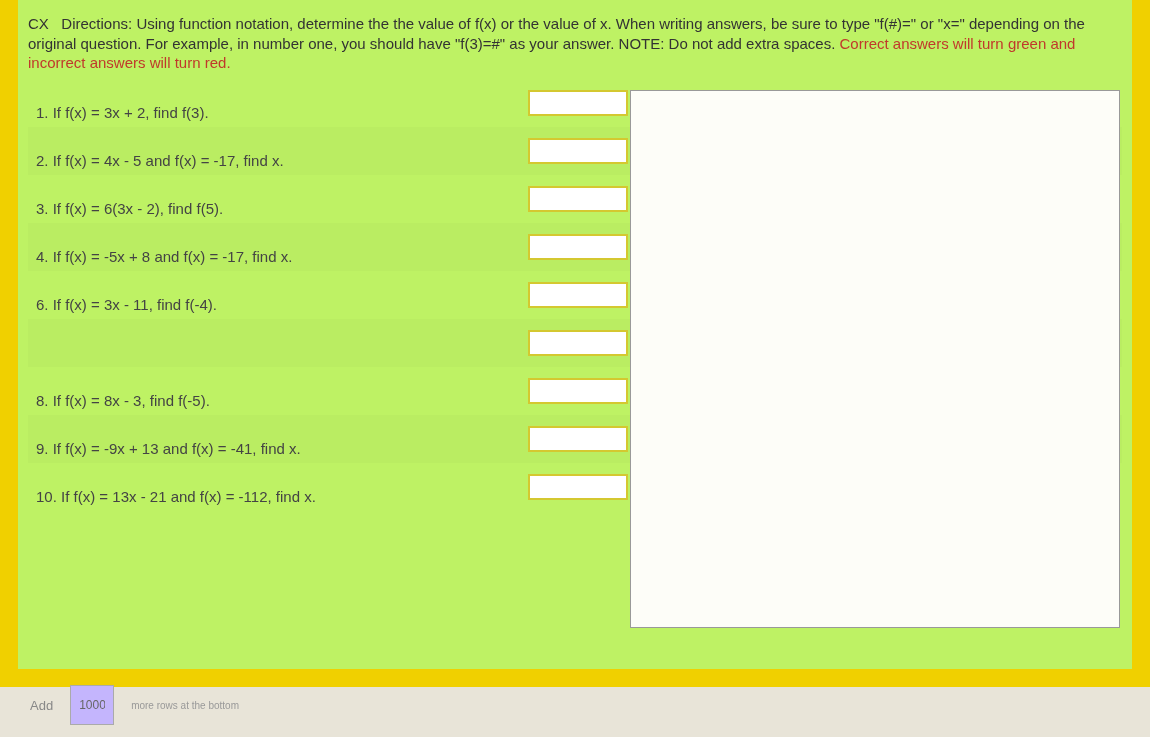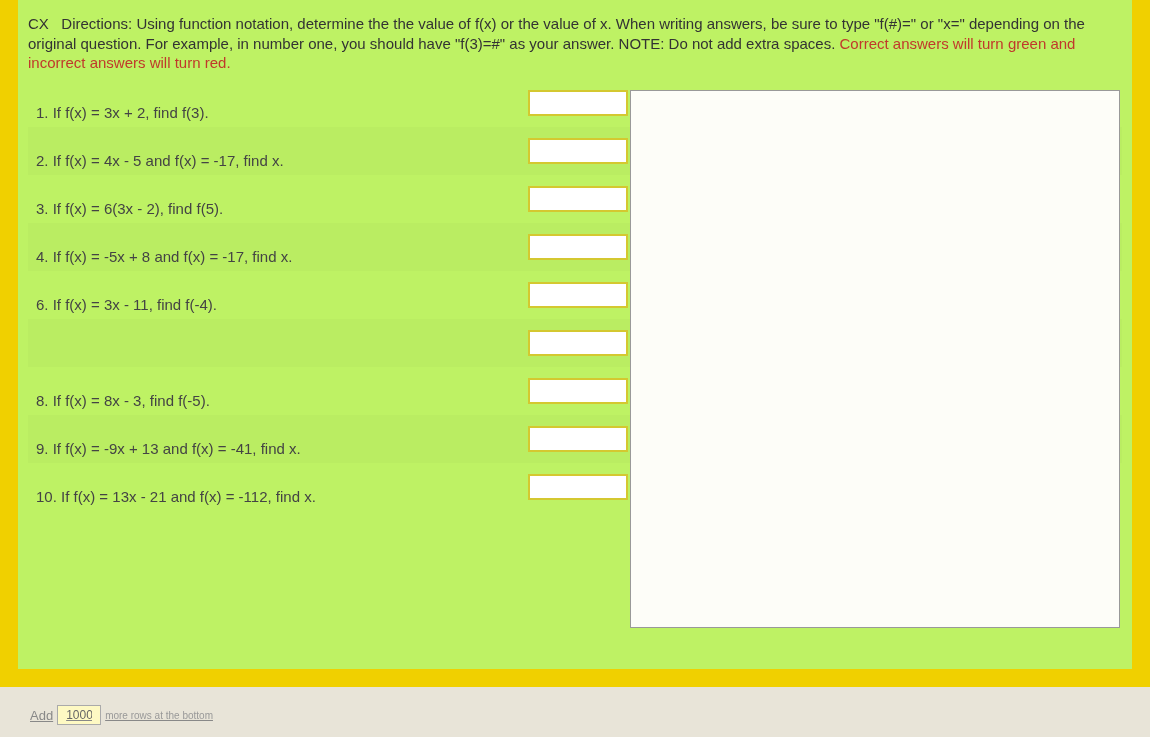--- a/index.html
+++ b/index.html
@@ -88,32 +88,31 @@
       background: #fdfdf8;
     }
     .footer {
       position: absolute;
       bottom: 12px;
       left: 30px;
       font-size: 13px;
       color: #888;
       display: flex;
       align-items: center;
-      gap: 4px;
-      text-decoration: underline;
+      gap: 17px;
     }
     .add-link {
       color: #888;
     }
     .row-count {
       border: 1px solid #aaa;
-      padding: 2px 8px;
+      padding: 12px 8px;
       font-size: 12px;
       color: #666;
-      background: #fef9c3;
+      background: #c4b5fd;
       width: 44px;
       text-align: center;
     }
     .more-rows {
       color: #999;
       font-size: 10px;
     }
   </style>
 </head>
 <body>

